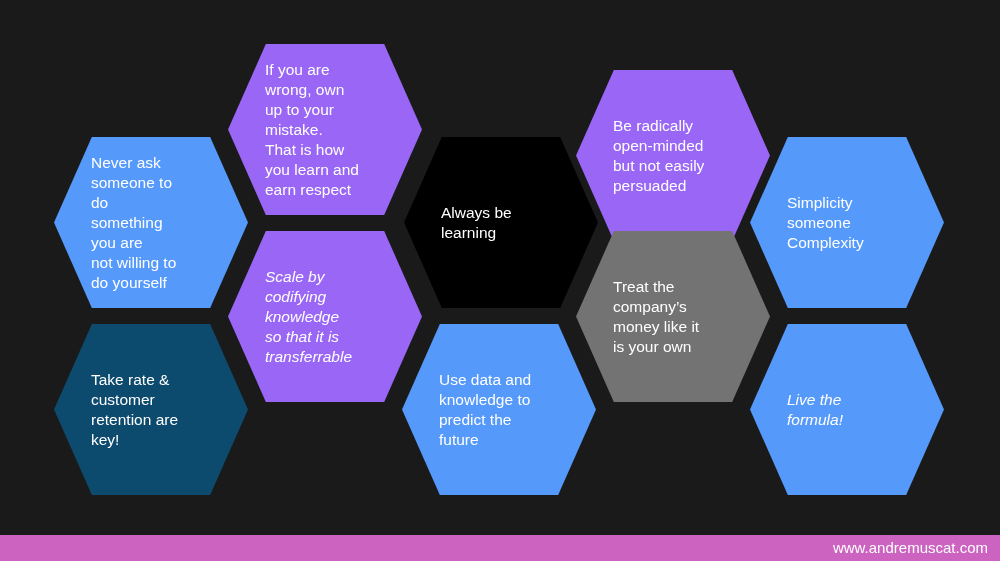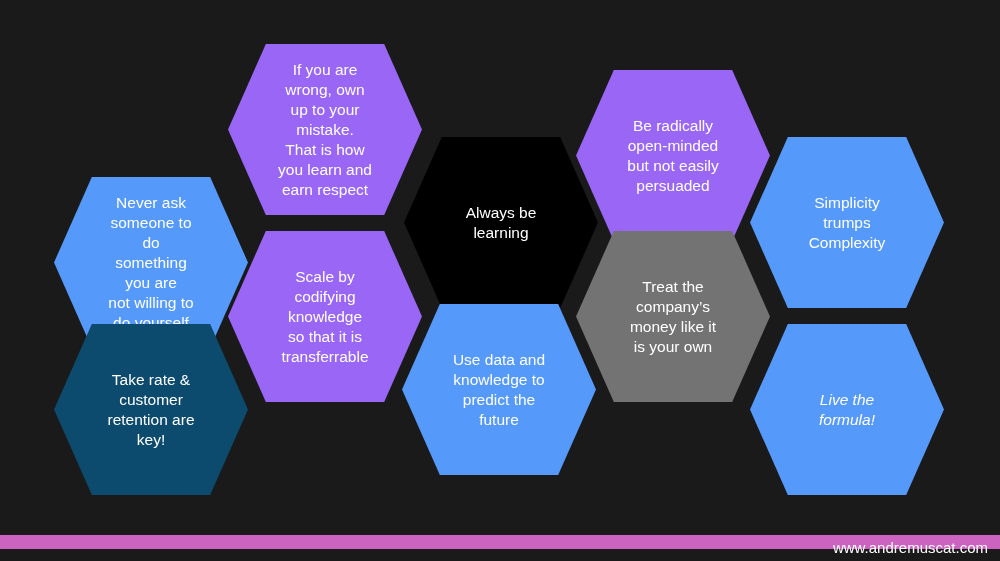--- a/index.html
+++ b/index.html
@@ -1,28 +1,28 @@
 <!DOCTYPE html>
 <html><head>
 <meta charset="utf-8">
 <style>
   html, body { margin:0; padding:0; }
   body { width:1000px; height:561px; background:#1a1a1a; position:relative; overflow:hidden; font-family:"Liberation Sans", sans-serif; }
   .hex { position:absolute; width:194px; height:171px;
     clip-path: polygon(19.5% 0, 80.5% 0, 100% 50%, 80.5% 100%, 19.5% 100%, 0 50%);
-    display:flex; align-items:center; justify-content:center; text-align:center; }
+    display:flex; align-items:center; justify-content:center; text-align:left; }
   .hex .txt { color:#ffffff; font-size:15.5px; line-height:20px; width:120px; white-space:pre-line; }
-  .footer { position:absolute; left:0; top:535px; width:1000px; height:14px; background:#cd63c0; }
+  .footer { position:absolute; left:0; top:535px; width:1000px; height:26px; background:#cd63c0; }
   .footer .url { position:absolute; right:12px; top:4px; color:#ffffff; font-size:15px; }
 </style>
 </head>
 <body>
 
 <div>
-  <div class="hex" style="left:54px;top:137px;background:#5599fb;margin-top:40px;">
+  <div class="hex" style="left:54px;top:137px;background:#5599fb;">
       <span class="txt">Never ask
 someone to
 do
 something
 you are
 not willing to
 do yourself</span>
     </div>
   <div class="hex" style="left:54px;top:324px;background:#0c4a6e;">
       <span class="txt">Take rate &amp;
@@ -32,52 +32,52 @@
     </div>
   <div class="hex" style="left:228px;top:44px;background:#9966f6;">
       <span class="txt">If you are
 wrong, own
 up to your
 mistake.
 That is how
 you learn and
 earn respect</span>
     </div>
-  <div class="hex" style="left:228px;top:231px;background:#9966f6;">
+  <div class="hex" style="left:228px;top:231px;background:#9966f6;font-style:italic;">
       <span class="txt">Scale by
 codifying
 knowledge
 so that it is
 transferrable</span>
     </div>
   <div class="hex" style="left:404px;top:137px;background:#000000;">
       <span class="txt">Always be
 learning</span>
     </div>
-  <div class="hex" style="left:402px;top:304px;background:#5599fb;">
+  <div class="hex" style="left:402px;top:324px;background:#5599fb;">
       <span class="txt">Use data and
 knowledge to
 predict the
 future</span>
     </div>
   <div class="hex" style="left:576px;top:40px;background:#9966f6;margin-top:30px;">
       <span class="txt">Be radically
 open-minded
 but not easily
 persuaded</span>
     </div>
   <div class="hex" style="left:576px;top:231px;background:#737373;">
       <span class="txt">Treat the
 company’s
 money like it
 is your own</span>
     </div>
   <div class="hex" style="left:750px;top:137px;background:#5599fb;">
       <span class="txt">Simplicity
-trumps
+someone
 Complexity</span>
     </div>
   <div class="hex" style="left:750px;top:324px;background:#5599fb;font-style:italic;">
       <span class="txt">Live the
 formula!</span>
     </div>
 </div>
 
 <div class="footer">
   <span class="url">www.andremuscat.com</span>

